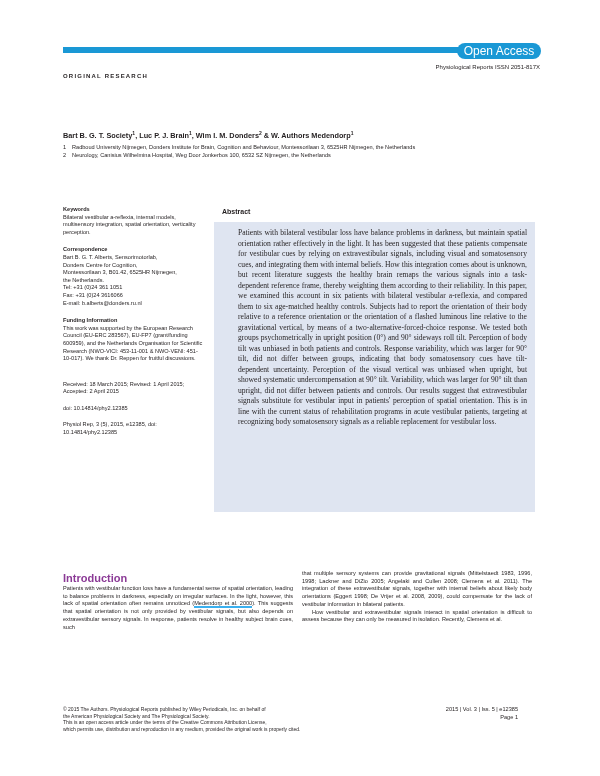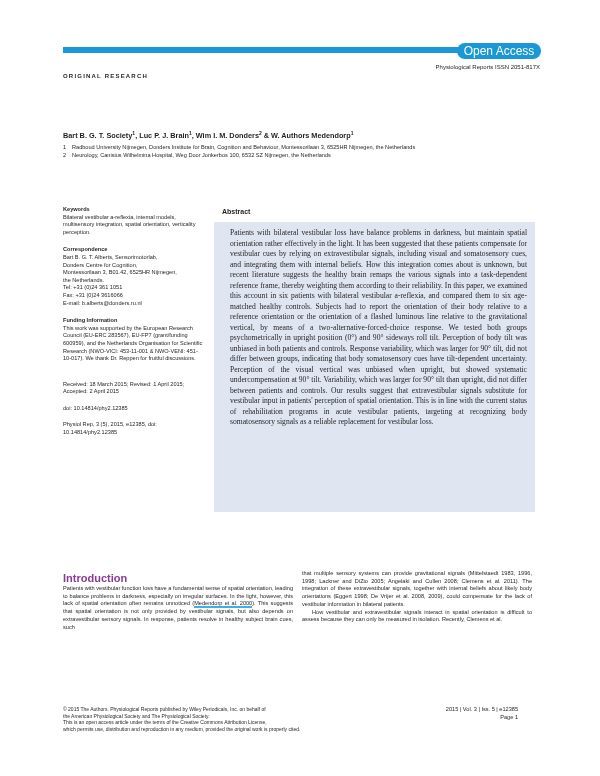--- a/index.html
+++ b/index.html
@@ -26,21 +26,21 @@
   
   .sidebar { position: absolute; left: 63px; top: 206px; width: 140px; font-size: 5.6px; line-height: 7.6px; color: #231f20; }
   .sidebar .h { font-weight: bold; margin-top: 10px; }
   .sidebar .h:first-child { margin-top: 0; }
   .sidebar p { margin: 0; }
   .sidebar .gap { height: 9px; }
 
   
   .abs-head { position: absolute; left: 222px; top: 208px; font-size: 7px; font-weight: bold; color: #231f20; }
   .abstract { position: absolute; left: 214px; top: 222px; width: 305px; height: 290px; background: #dfe5f1; padding: 0 8px; box-sizing: content-box; }
-  .abstract p { margin: 6px 0 0 8px; font-family: "Liberation Serif", serif; font-size: 7.6px; line-height: 10.5px; text-align: justify; color: #231f20; hyphens: auto; }
+  .abstract p { margin: 6px 0 0 16px; font-family: "Liberation Serif", serif; font-size: 7.6px; line-height: 10.5px; text-align: justify; color: #231f20; hyphens: auto; }
 
   
   .intro-head { position: absolute; left: 63px; top: 572px; font-size: 11px; font-weight: bold; color: #8b3a96; }
   .col { position: absolute; top: 585px; width: 230px; font-size: 5.6px; line-height: 7.7px; text-align: justify; color: #231f20; }
   .col p { margin: 0; }
   .col.left { left: 63px; }
   .col.right { left: 302px; top: 570px; }
   .col .indent { text-indent: 10px; }
   .link { border-bottom: 2px solid #3ab0ef; color: #231f20; }
 

